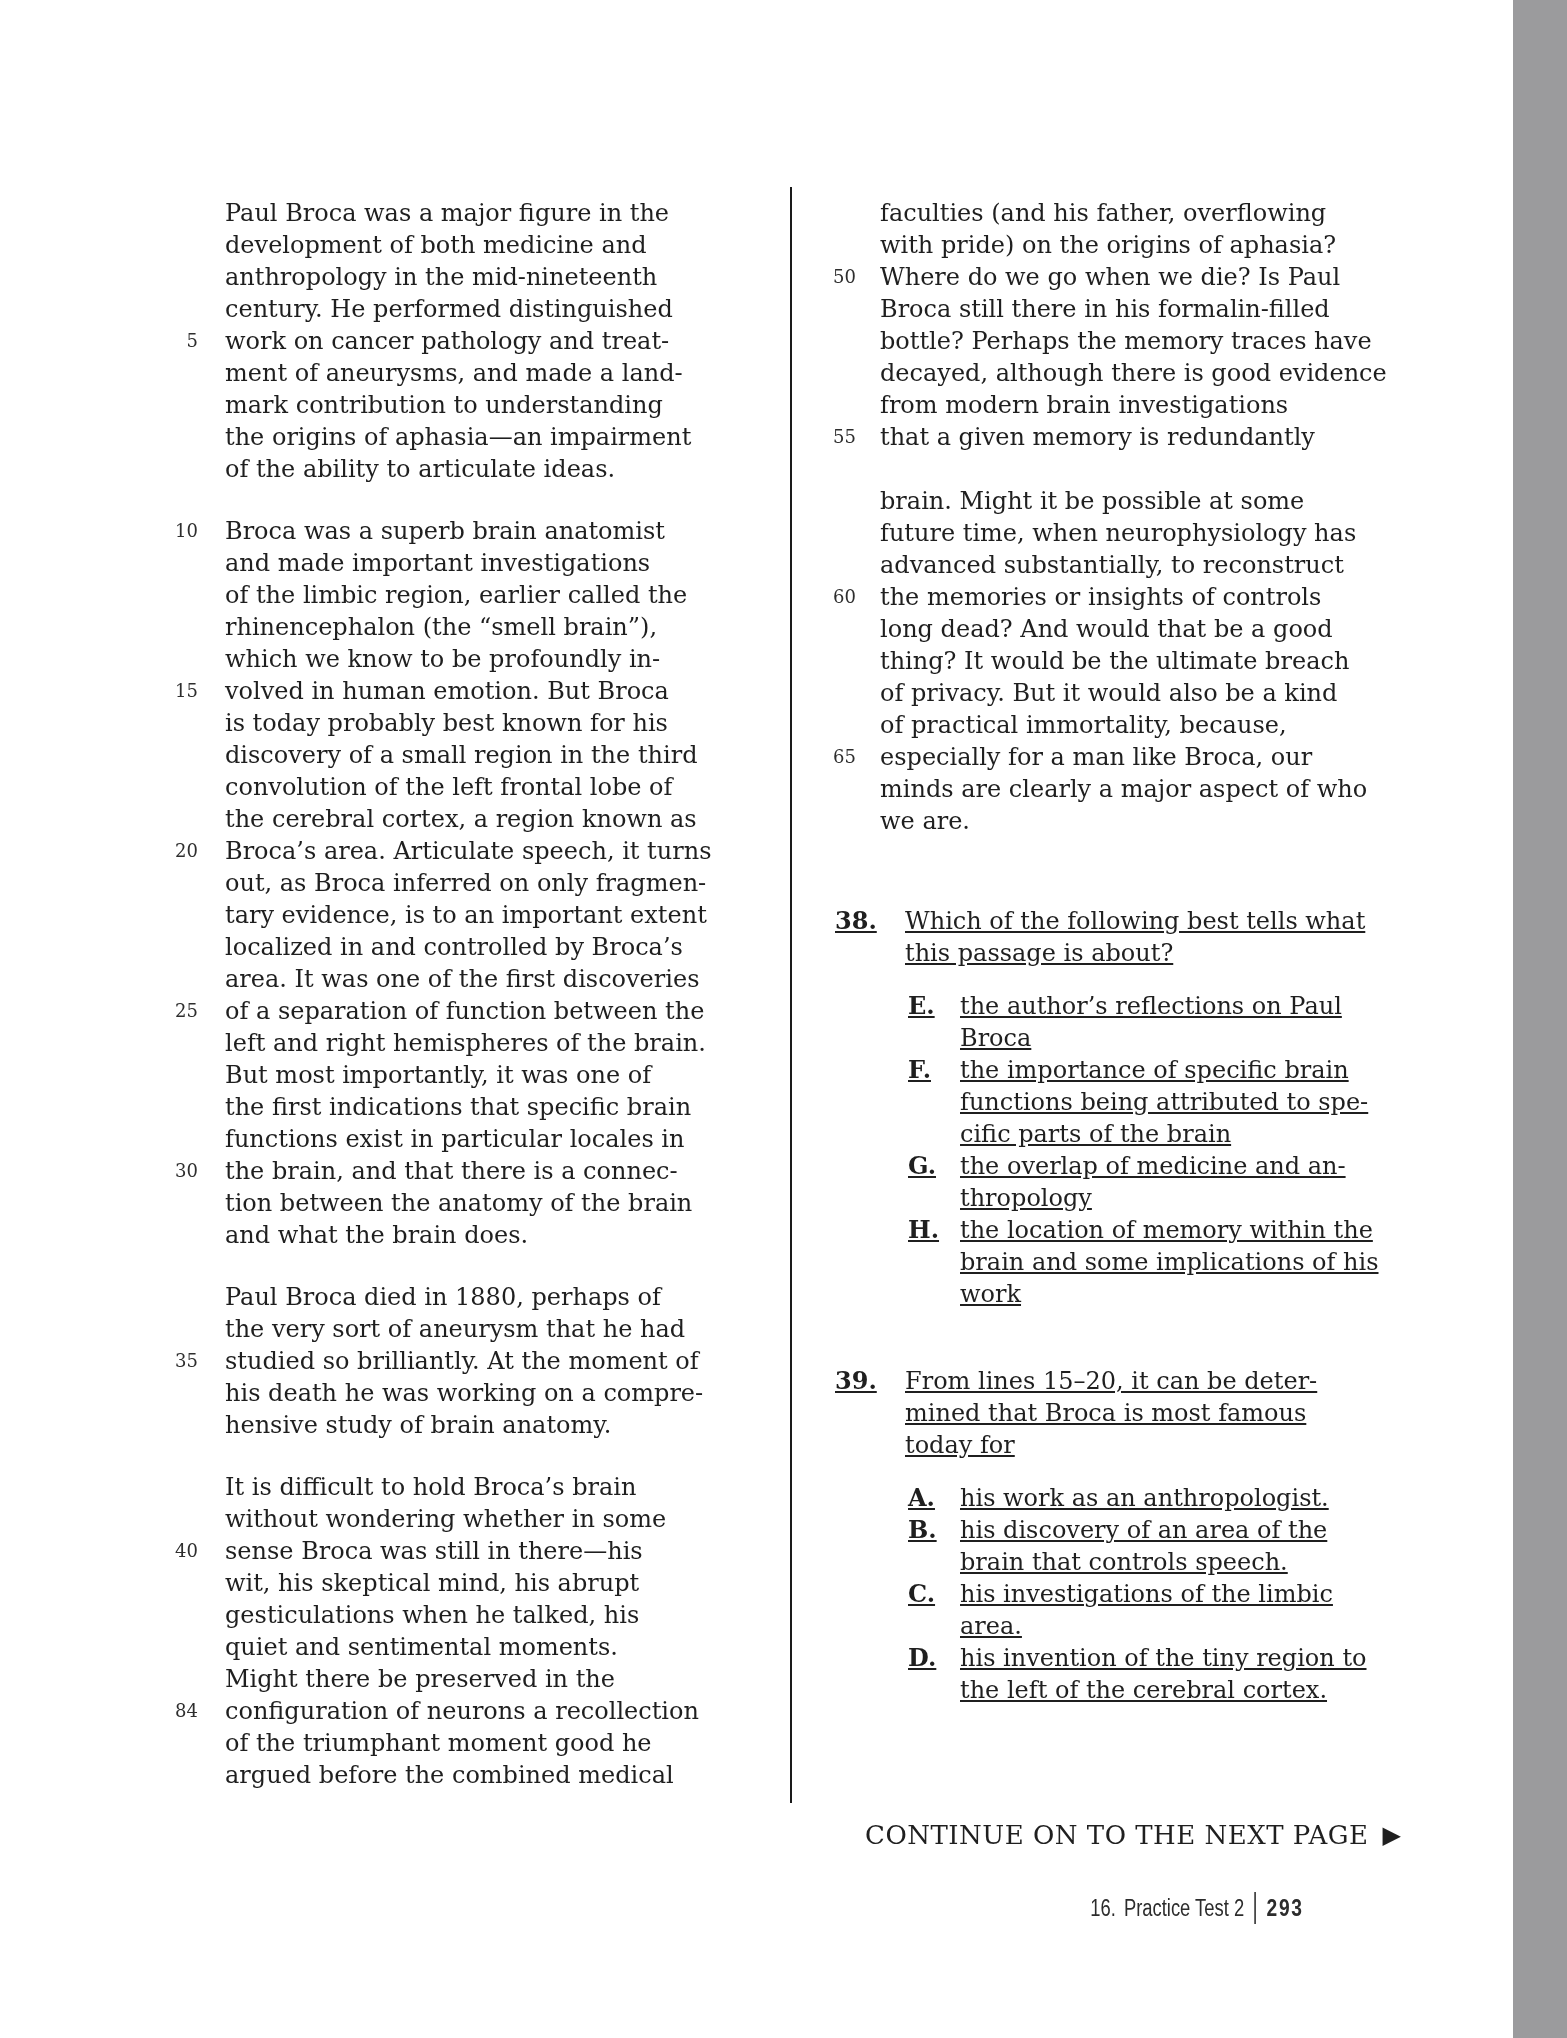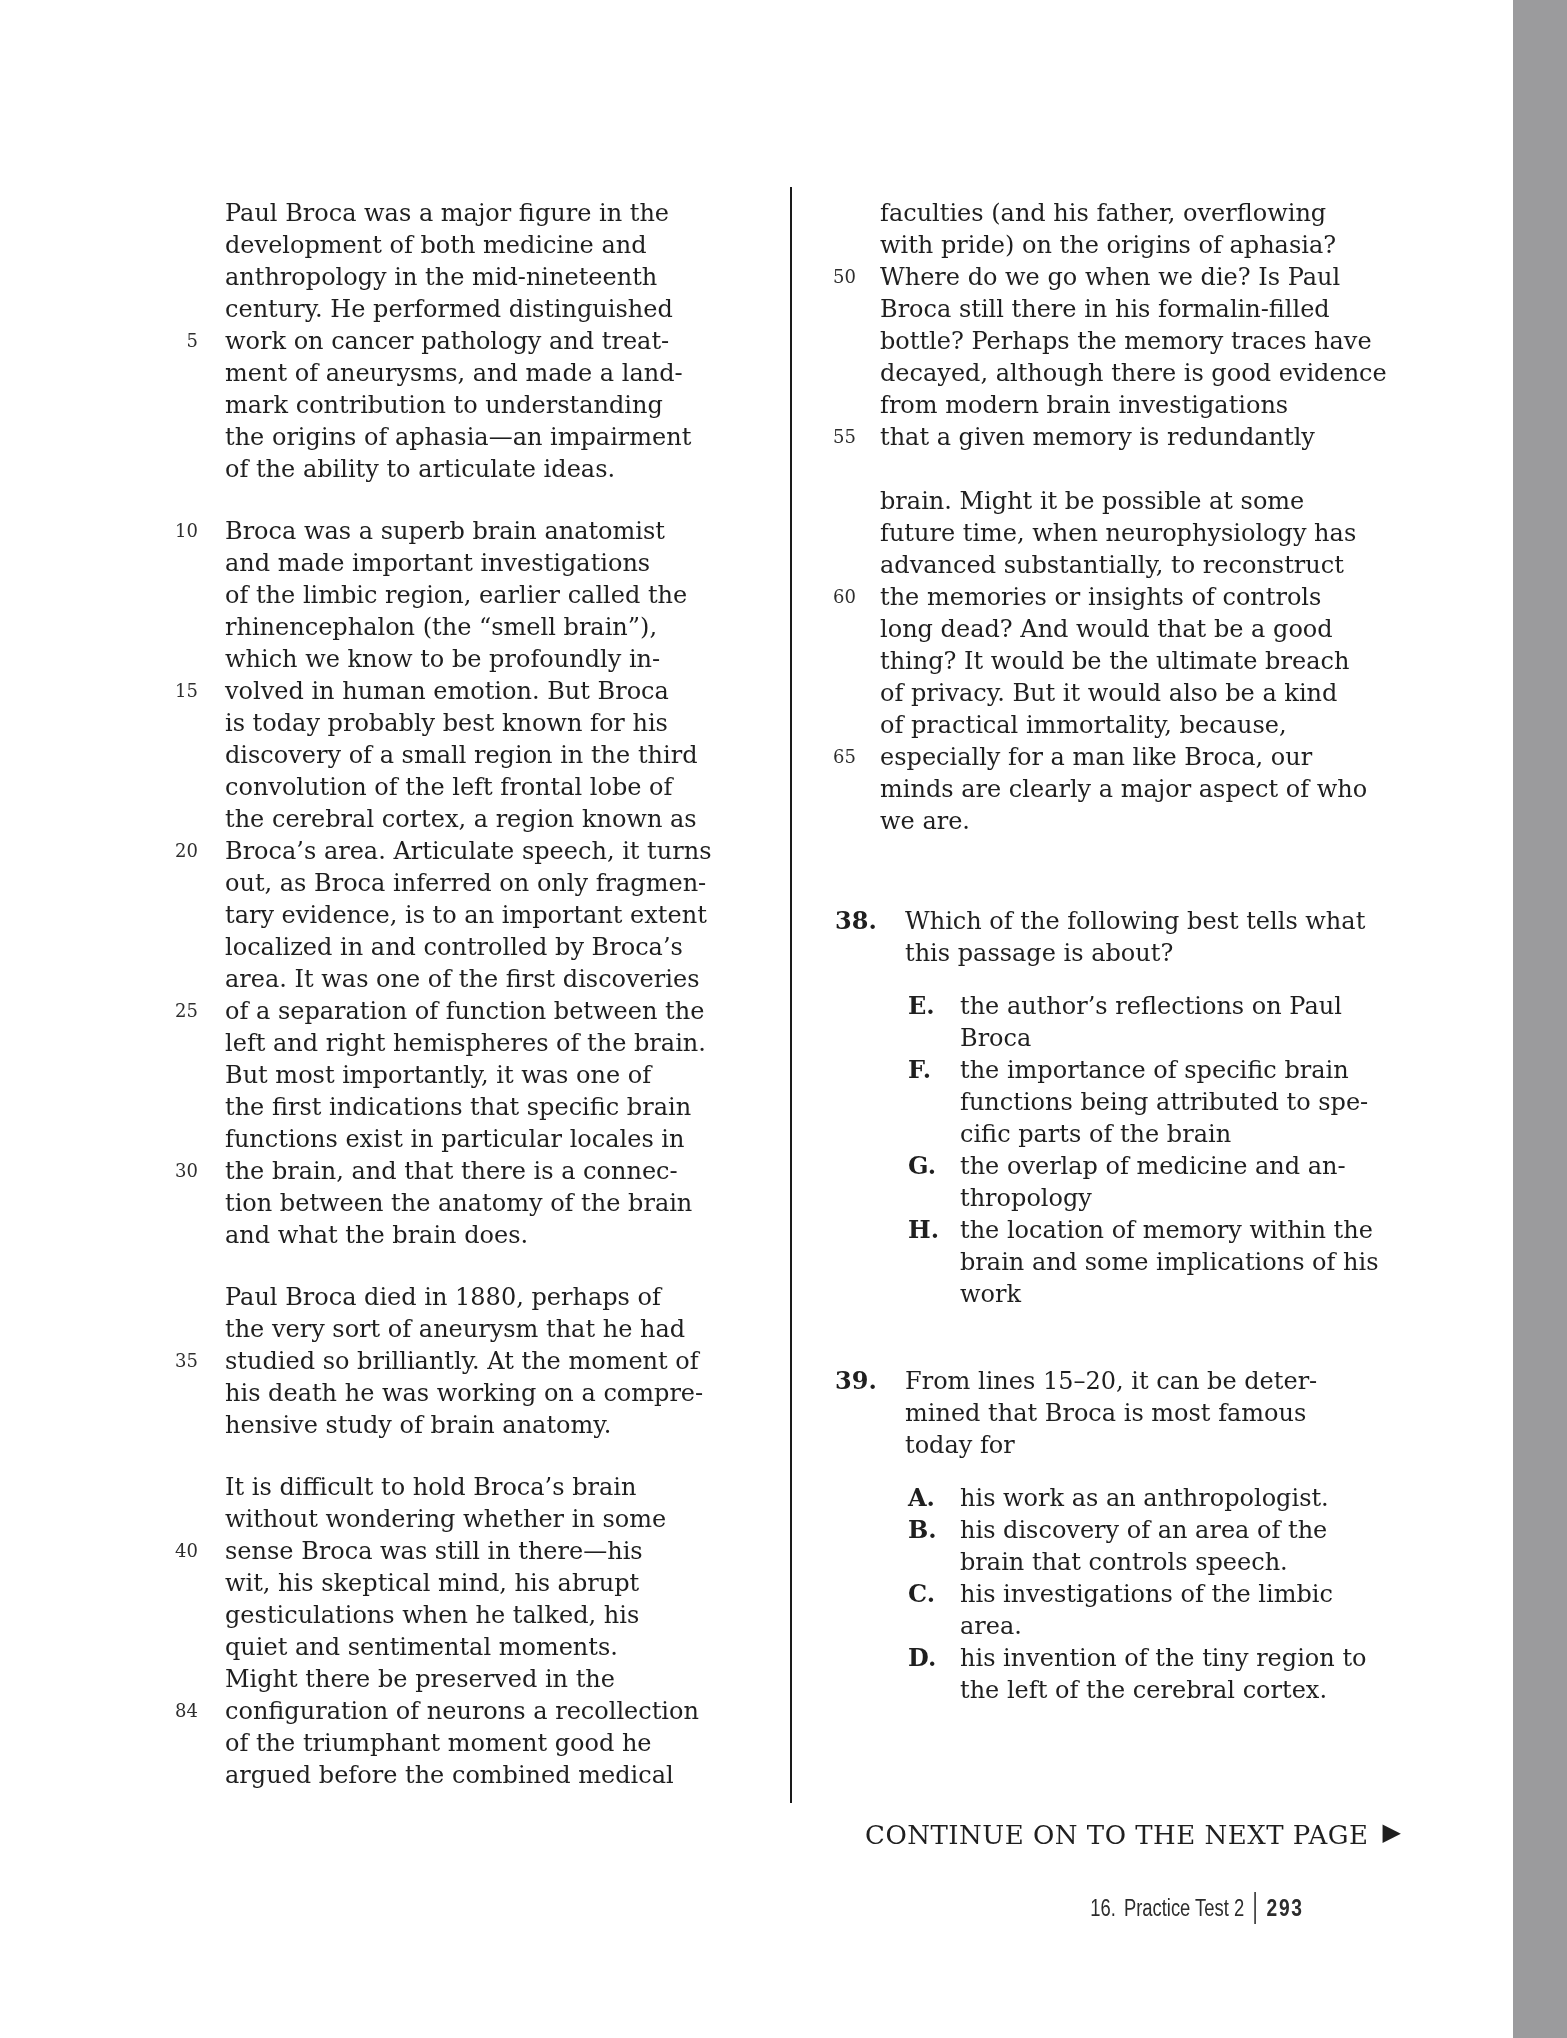--- a/index.html
+++ b/index.html
@@ -18,29 +18,29 @@
   .col-left  { left:172px; }
   .col-right { left:833px; }
 
   .pline { display:flex; height:32px; line-height:32px; font-size:24px; white-space:pre; }
   .lnum  { flex:none; width:26px; text-align:right; font-size:18px; color:#2e2e2e; }
   .col-right .lnum { width:20px; }
   .ltext { margin-left:27px; }
   .pgap  { height:30px; }
 
   .question { position:absolute; left:835px; }
-  .qrow  { display:flex; height:32px; line-height:32px; font-size:24px; white-space:pre; }
+  .qrow  { display:flex; height:32px; line-height:32px; font-size:24px; white-space:pre;text-decoration:underline; }
   .qnum  { flex:none; width:70px; font-weight:bold; }
   .cspace{ flex:none; width:73px; }
   .cletter{ flex:none; width:52px; font-weight:bold; }
   .choicegap { height:21px; }
 
   .continue {
     position:absolute; left:865px; top:1820px;
-    display:flex; align-items:flex-start; gap:14px;
+    display:flex; align-items:center; gap:14px;
     font-size:26px; letter-spacing:.5px;
   }
   .continue .arrow { font-size:24px; line-height:1; }
 
   .footer {
     position:absolute; top:1892px; right:264px;
     display:flex; align-items:center;
     font-family:"Liberation Sans", sans-serif;
     font-size:23px; color:#2c2c2c;
     transform:scaleX(.8); transform-origin:100% 50%;

